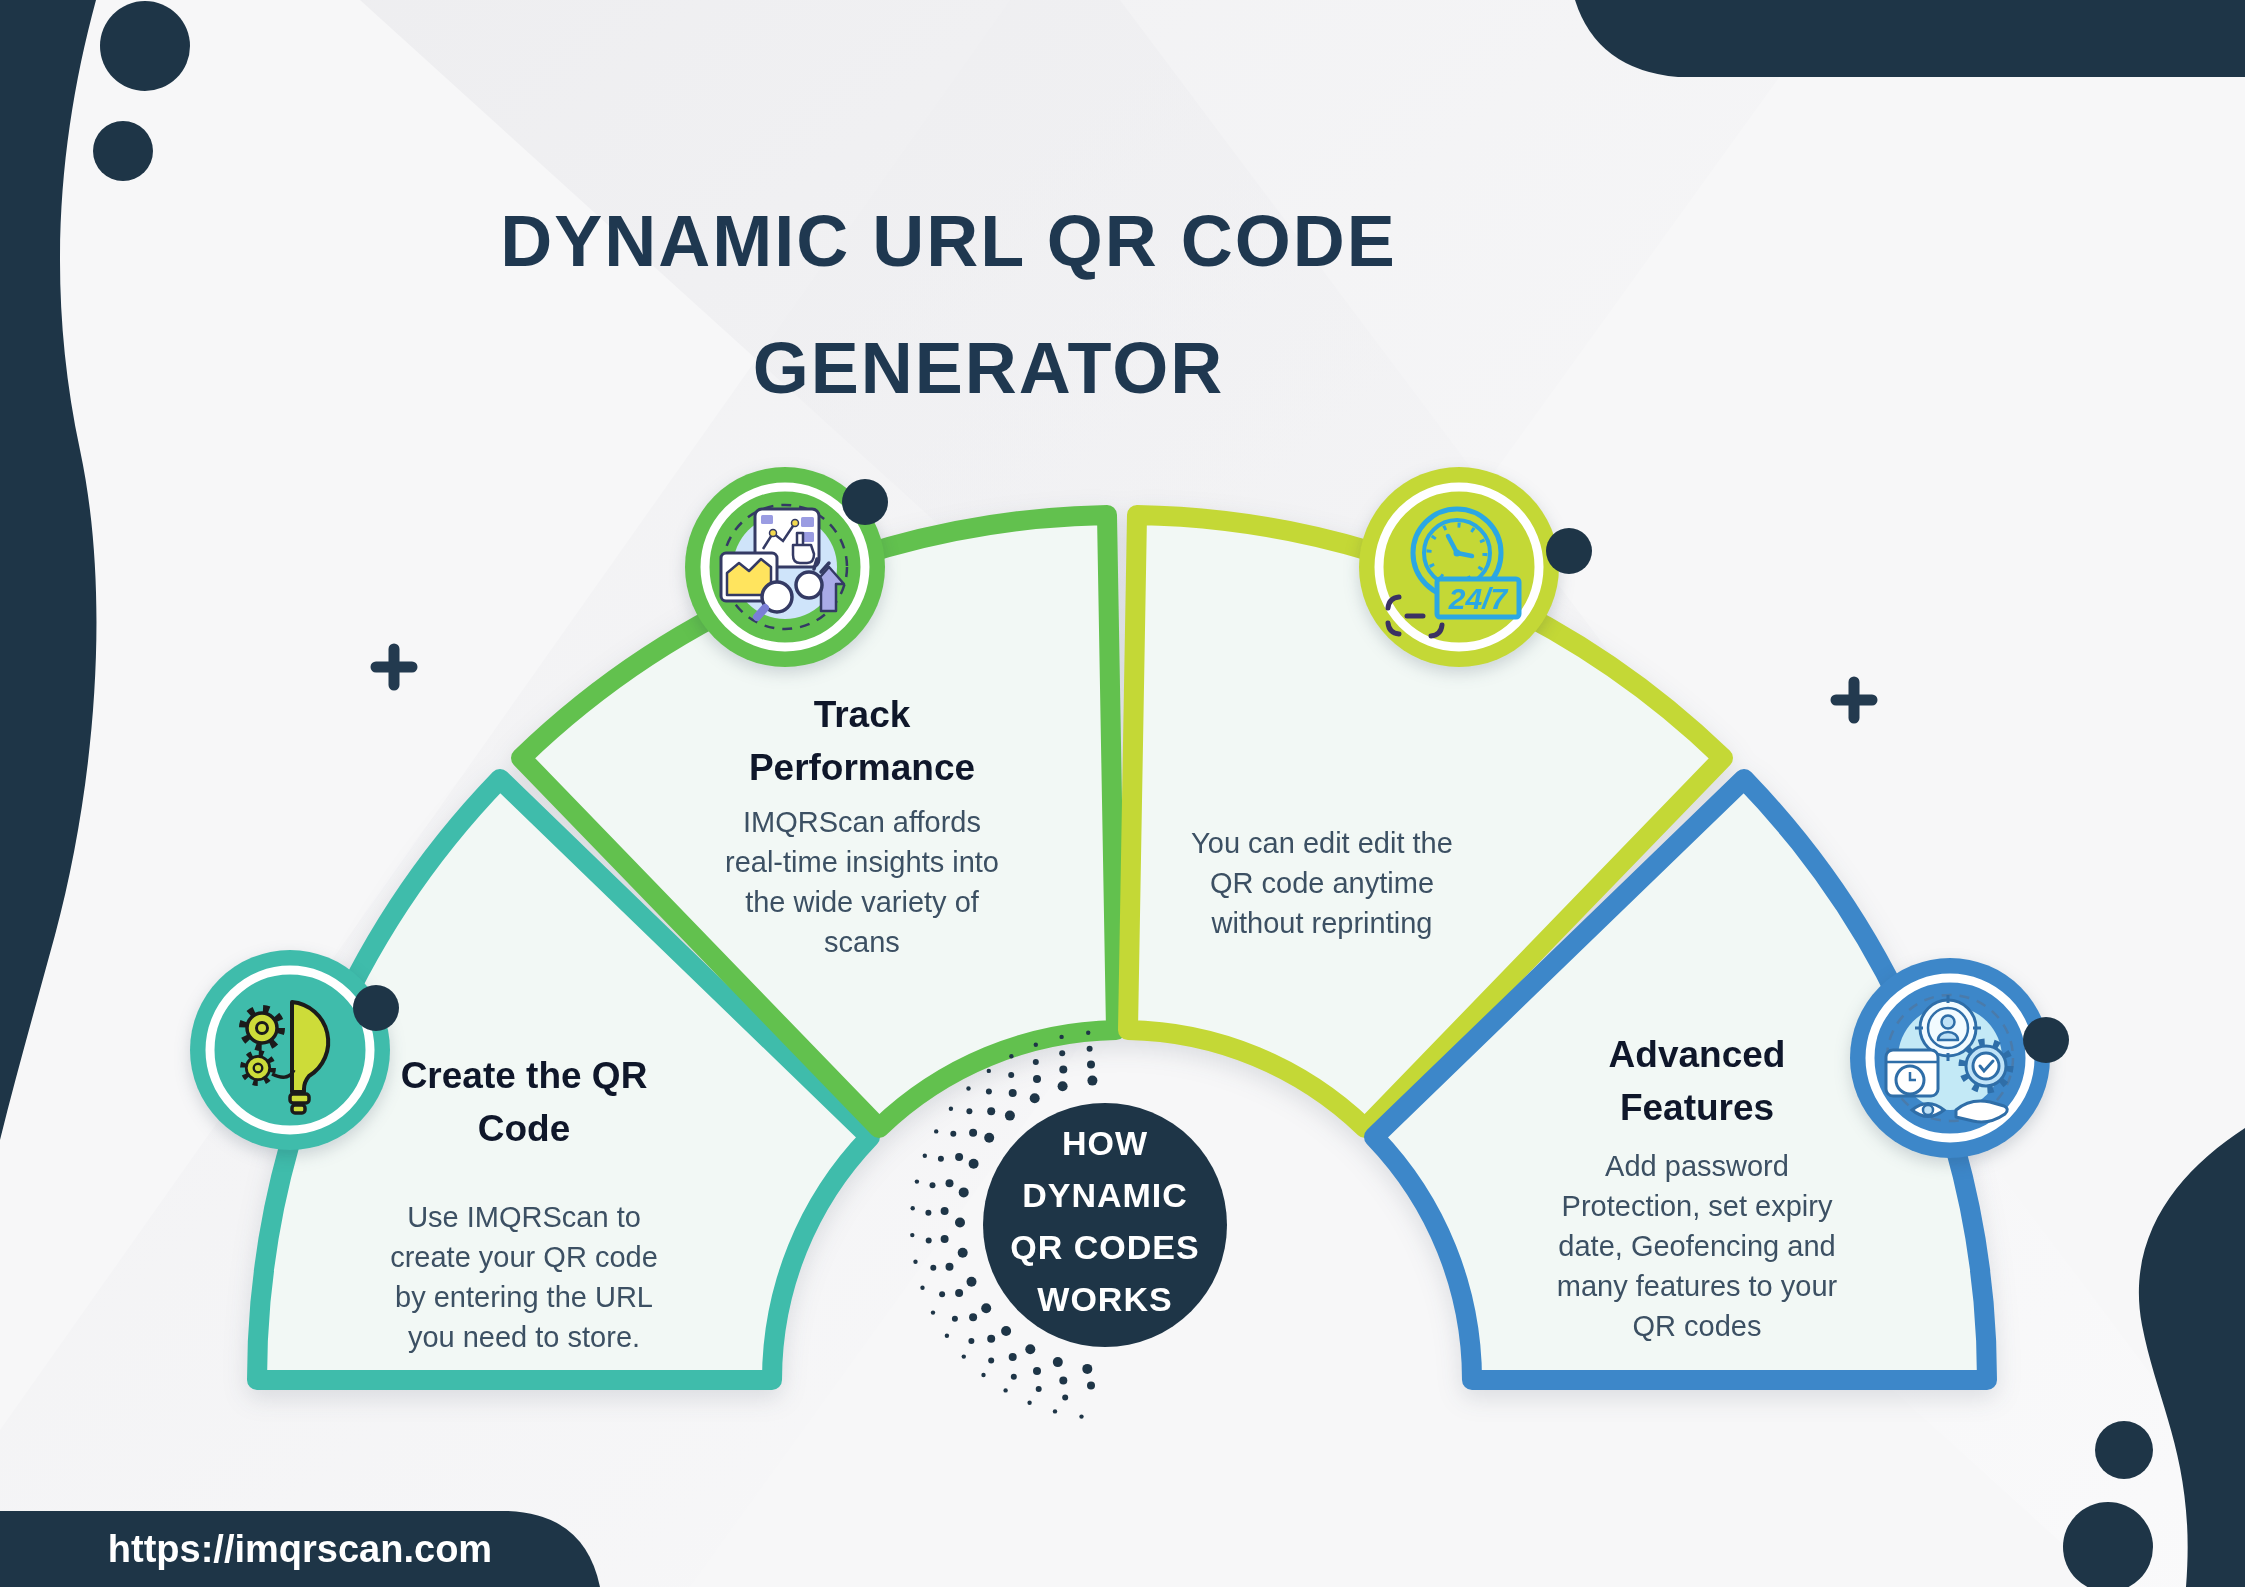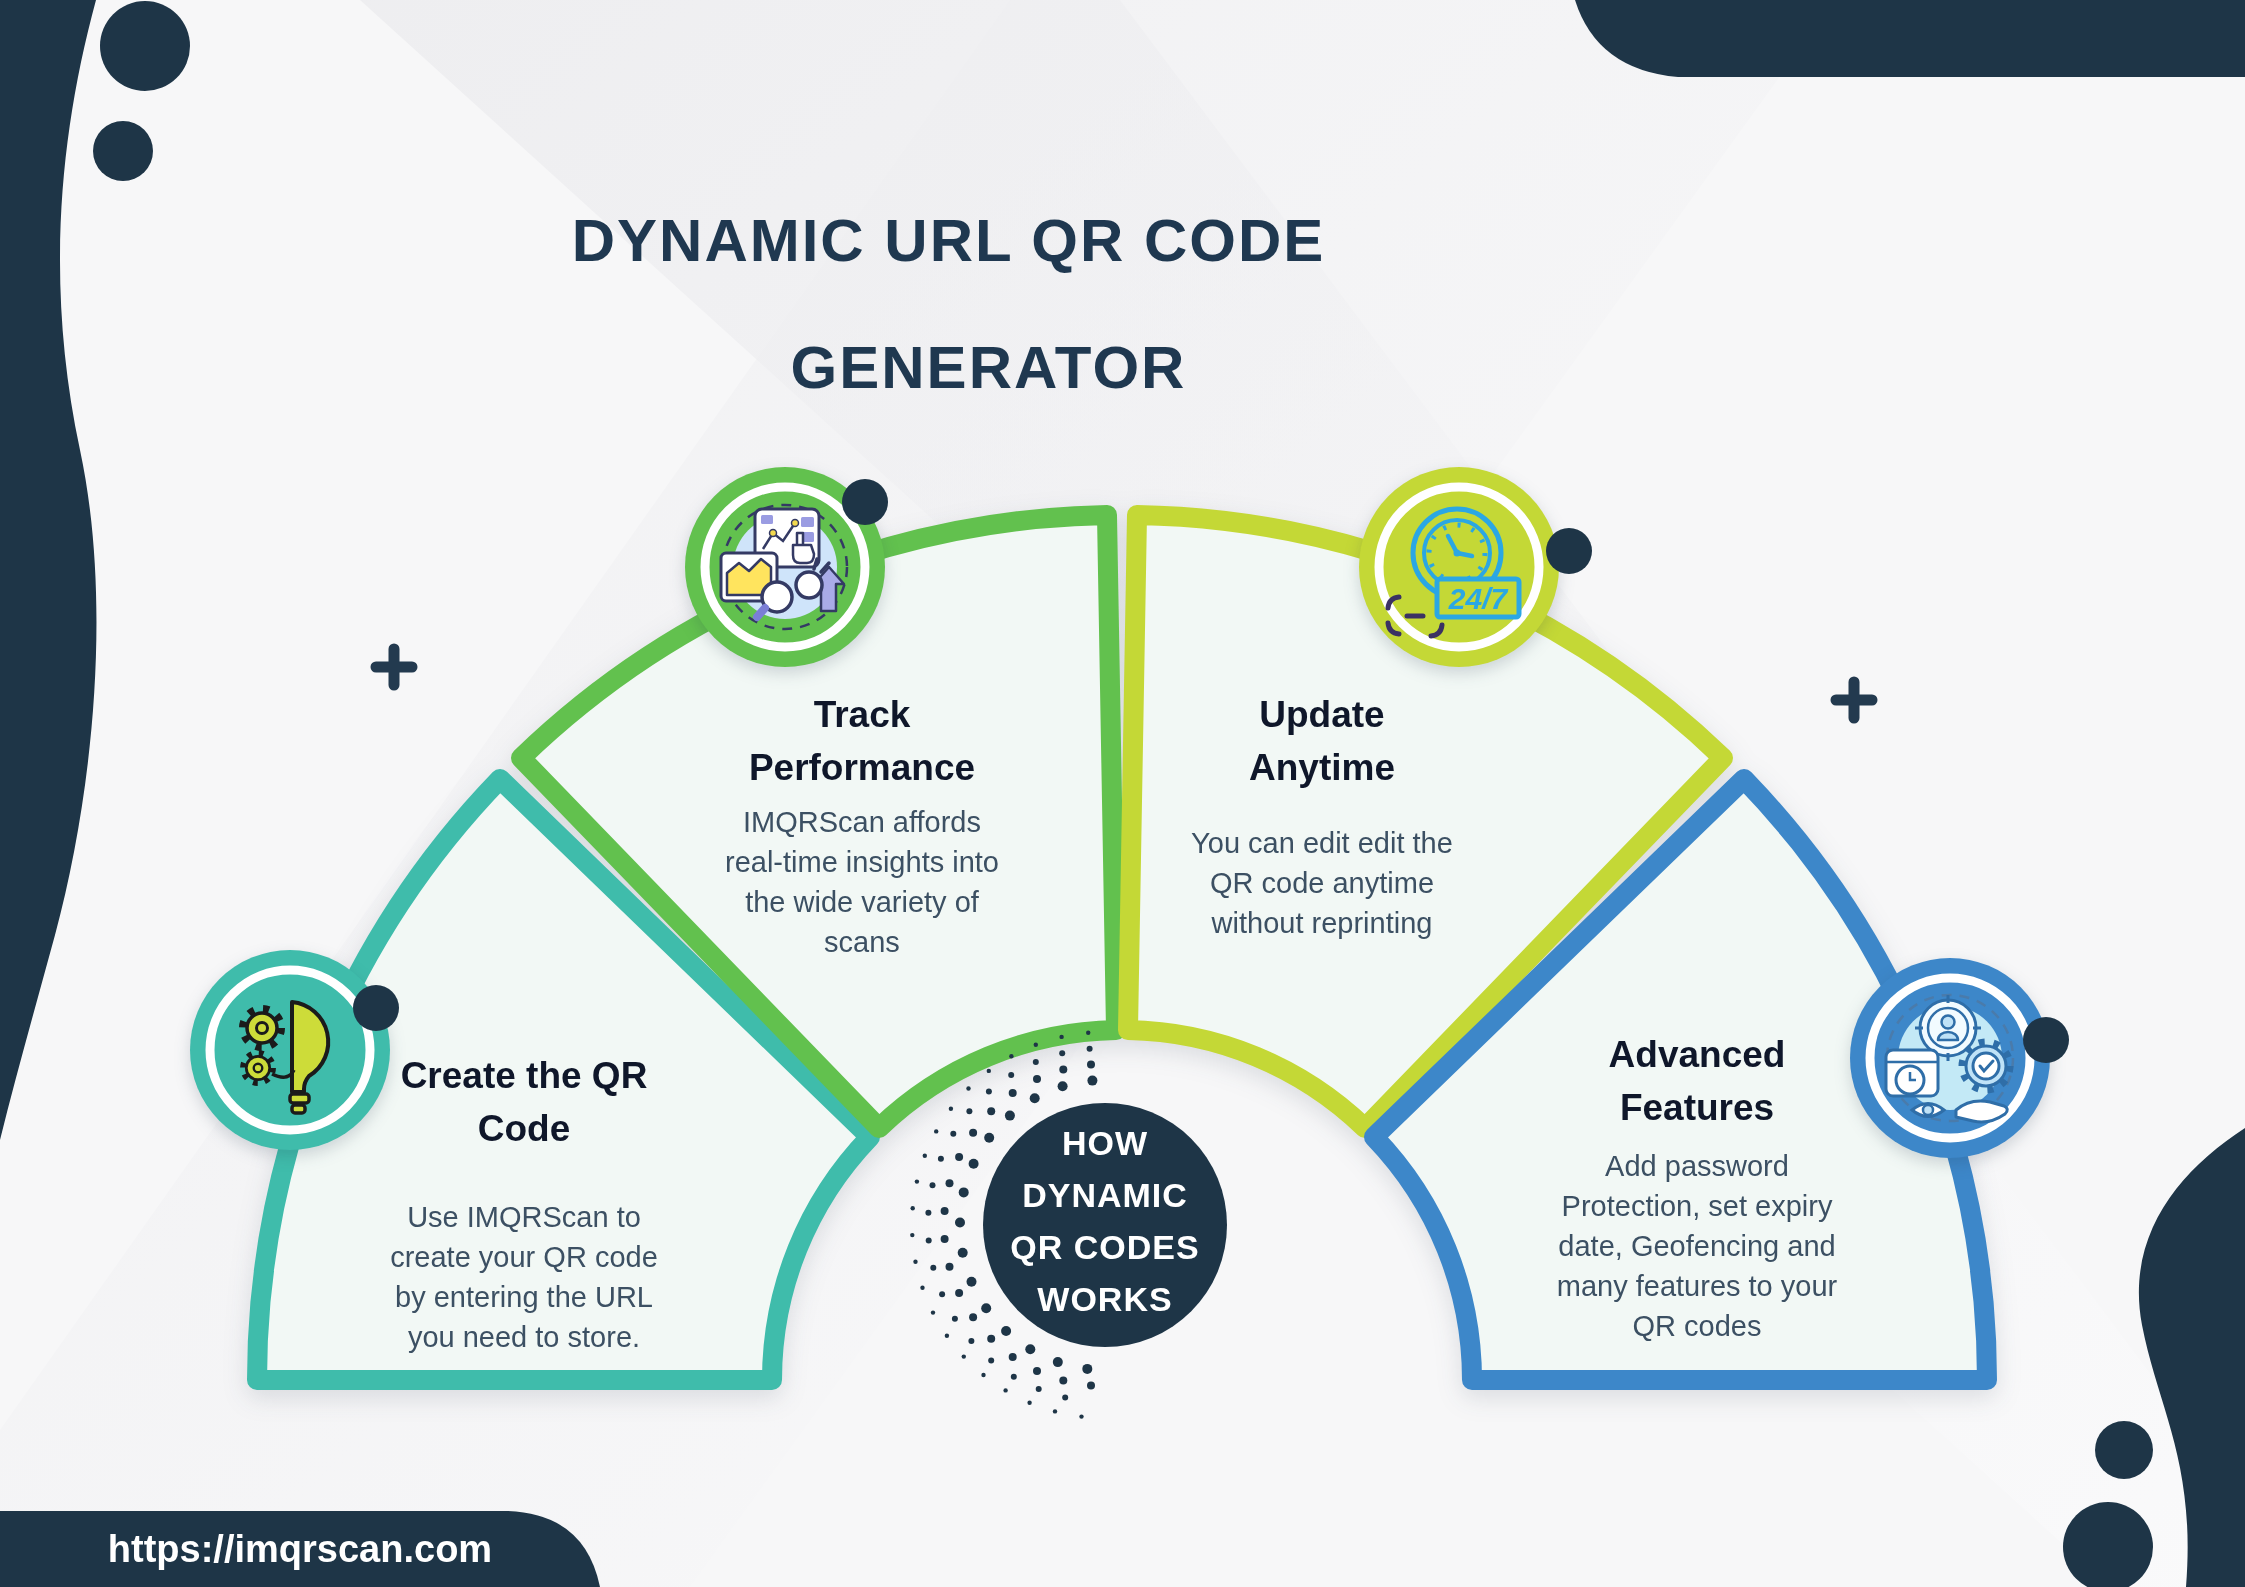--- a/index.html
+++ b/index.html
@@ -7,21 +7,21 @@
     width:2245px;height:1587px;
     background:#f7f7f8;
     font-family:"Liberation Sans","DejaVu Sans",sans-serif;
     overflow:hidden;
   }
   #stage{position:relative;width:2245px;height:1587px;overflow:hidden;}
   #scene{position:absolute;left:0;top:0;}
   .abs{position:absolute;}
   .title-line{
     left:0;width:1897px;text-align:center;
-    font-size:60px;font-weight:700;letter-spacing:2px;
+    font-size:72px;font-weight:700;letter-spacing:2px;
     color:#1f3850;line-height:92px;
   }
   .sec-heading{
     text-align:center;white-space:pre-line;
     font-size:37px;font-weight:700;line-height:53px;
     color:#0f172a;
   }
   .sec-body{
     text-align:center;white-space:pre-line;
     font-size:29px;font-weight:400;line-height:40px;
@@ -246,22 +246,20 @@
 <div class="abs title-line" style="top:195px;">DYNAMIC URL QR CODE</div>
 <div class="abs title-line" style="top:322px;padding-left:40px;">GENERATOR</div>
 
 <div class="abs sec-heading" style="left:612px;top:688px;width:500px;">Track
 Performance</div>
 <div class="abs sec-body" style="left:652px;top:802px;width:420px;">IMQRScan affords
 real-time insights into
 the wide variety of
 scans</div>
 
-<div class="abs sec-heading" style="left:1072px;top:688px;width:500px;">Update
-Anytime</div>
 <div class="abs sec-body" style="left:1112px;top:823px;width:420px;">You can edit edit the
 QR code anytime
 without reprinting</div>
 
 <div class="abs sec-heading" style="left:274px;top:1041px;width:500px;margin-top:8px;">Create the QR
 Code</div>
 <div class="abs sec-body" style="left:314px;top:1157px;width:420px;margin-top:40px;">Use IMQRScan to
 create your QR code
 by entering the URL
 you need to store.</div>

